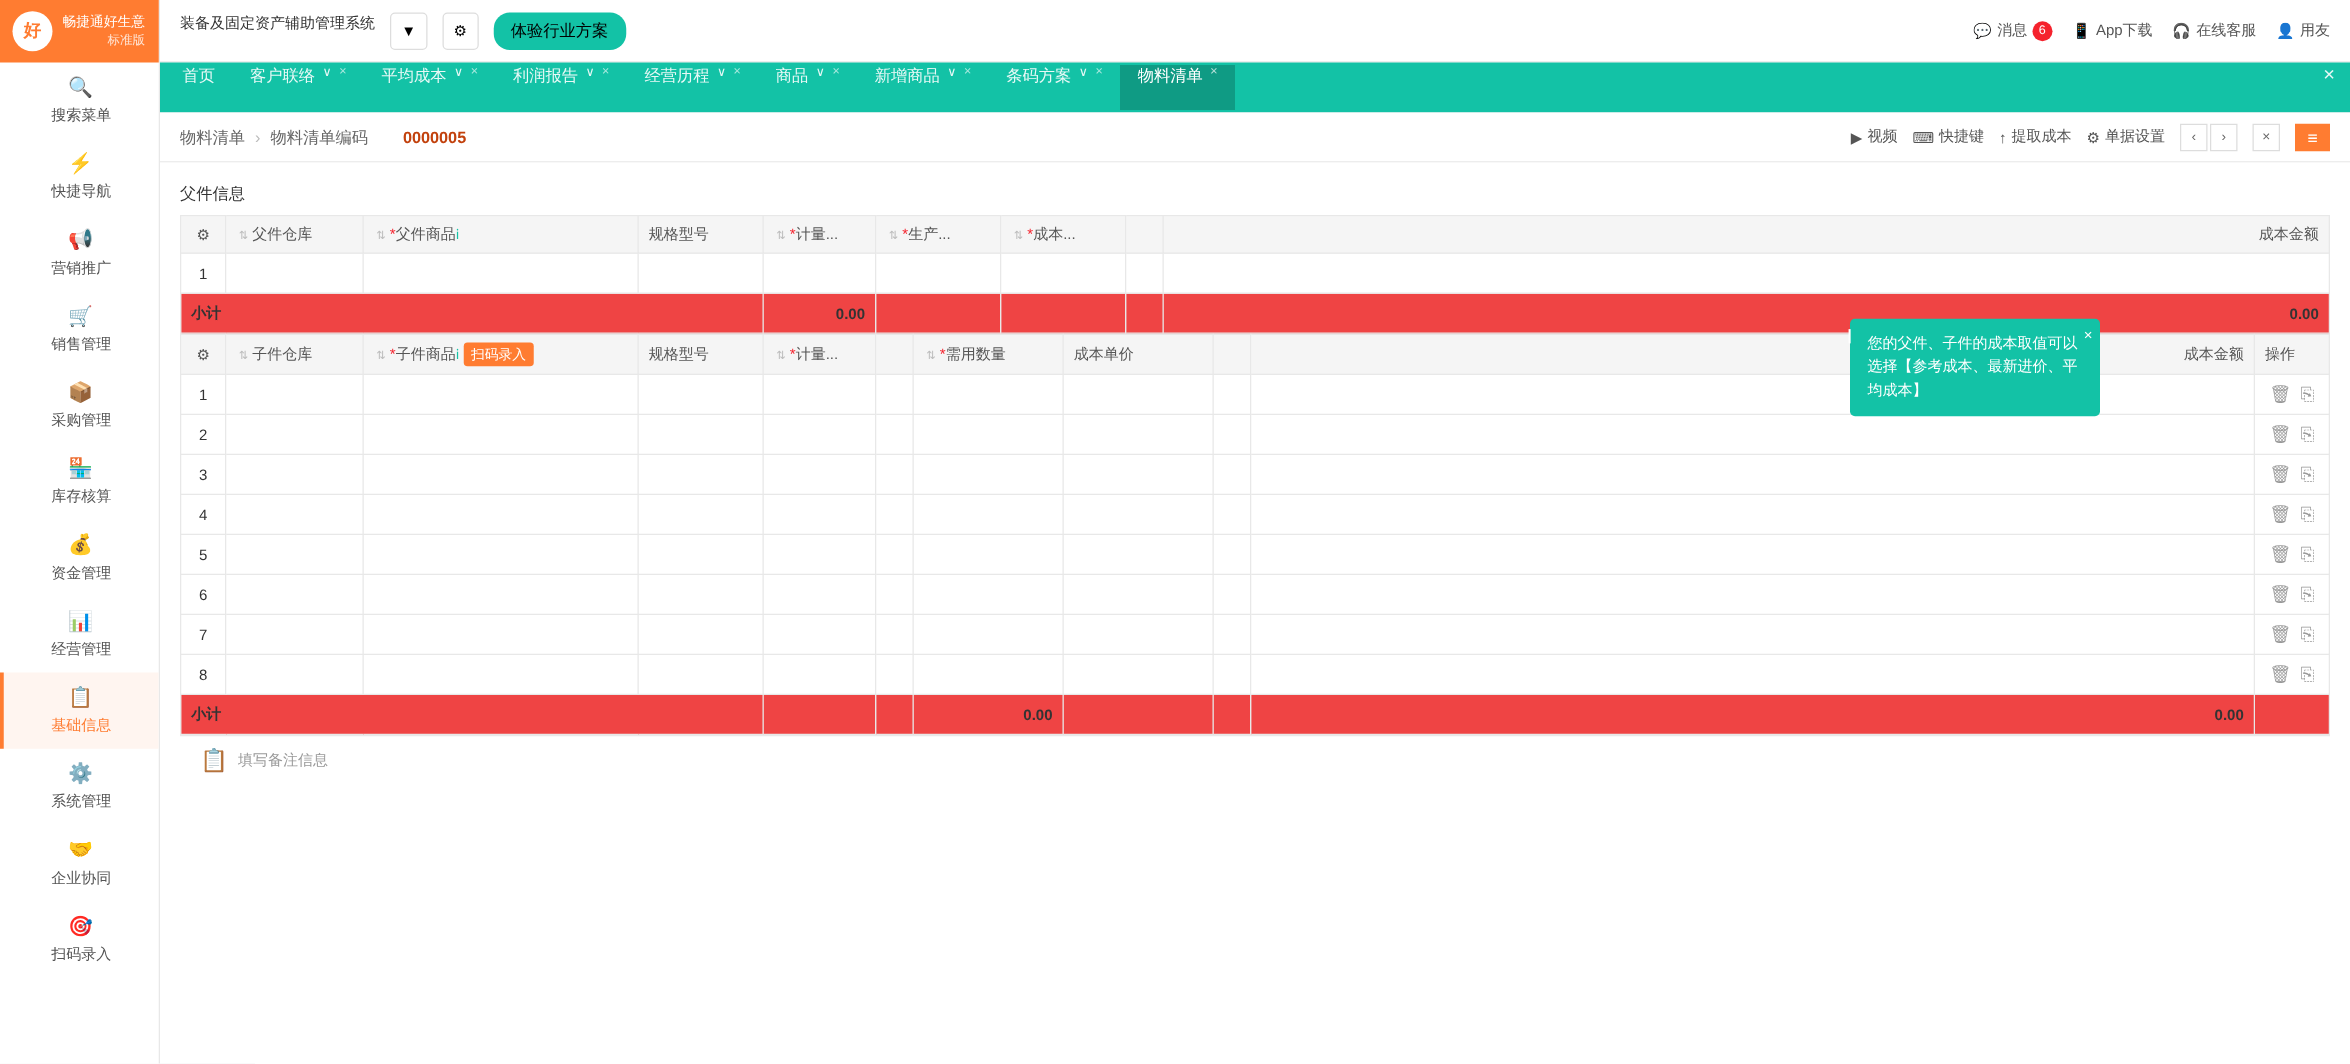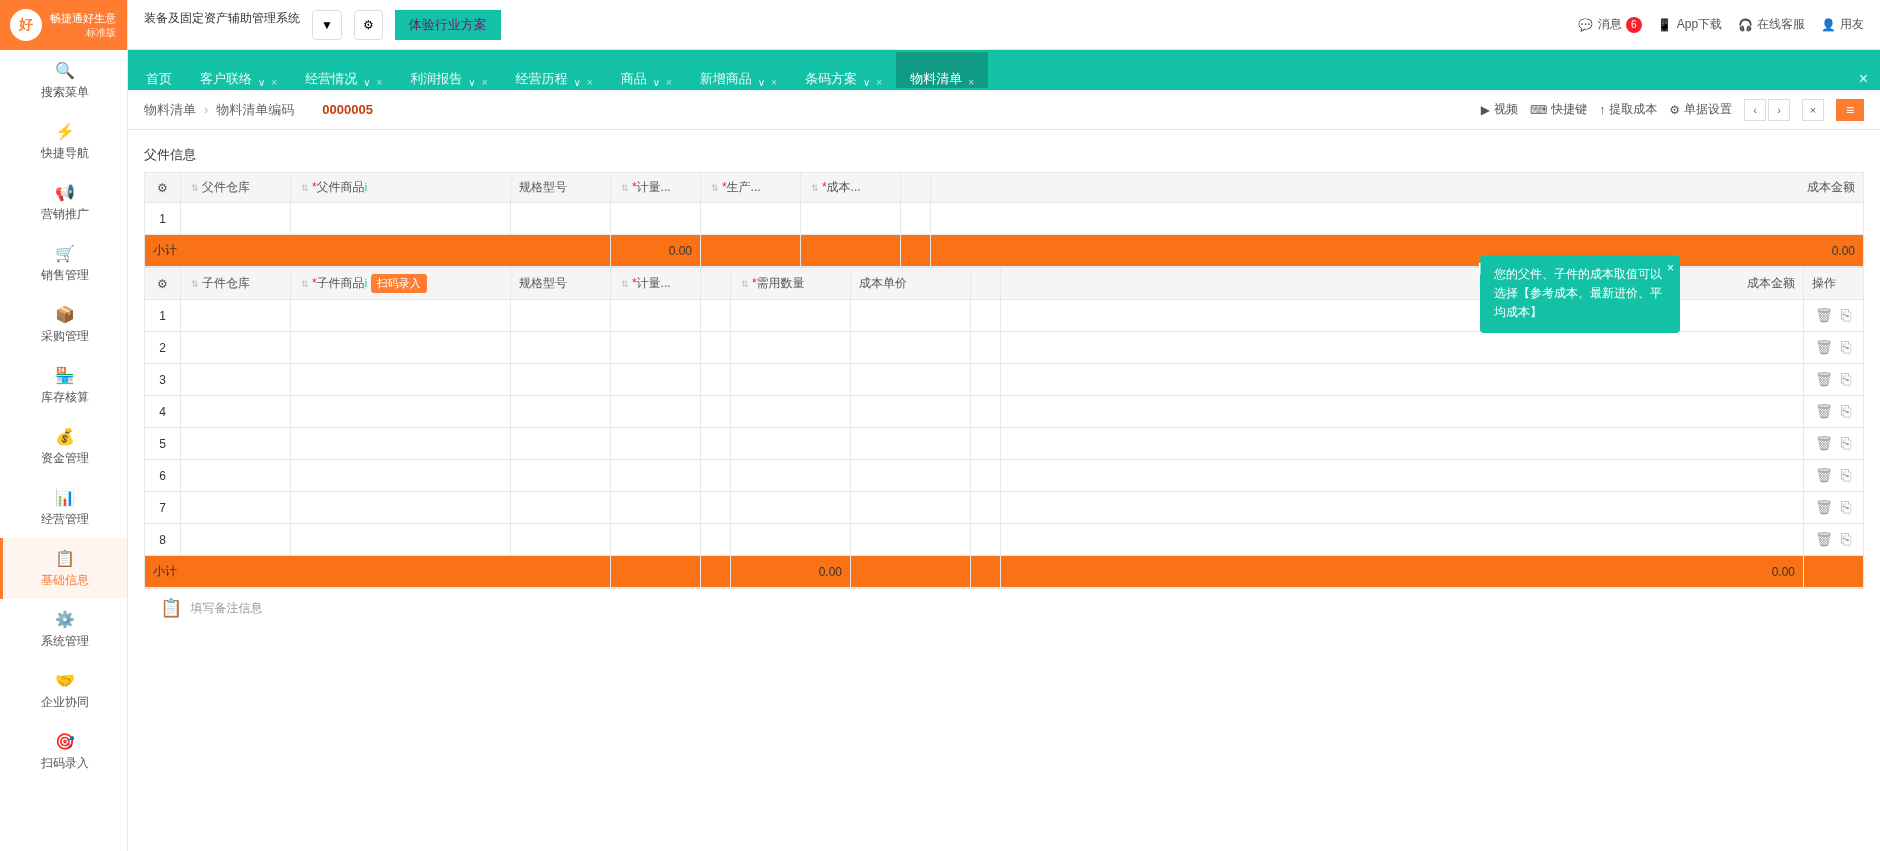--- a/index.html
+++ b/index.html
@@ -92,23 +92,23 @@
     .header-btn {
       background: none;
       border: 1px solid #ddd;
       border-radius: 4px;
       padding: 4px 8px;
       cursor: pointer;
       font-size: 12px;
     }
     .try-btn {
       background: #13c2a6;
-      color: #701a75;
+      color: #000000;
       border: none;
-      border-radius: 0;
+      border-radius: 13px;
       padding: 6px 14px;
       cursor: pointer;
       font-size: 13px;
     }
     .header-right {
       display: flex;
       align-items: center;
       gap: 16px;
       font-size: 12px;
       color: #555;
@@ -136,21 +136,21 @@
       background: #13c2a6;
       display: flex;
       align-items: center;
       height: 40px;
       padding: 0 4px;
       flex-shrink: 0;
       overflow: hidden;
     }
     .nav-tab {
       display: flex;
-      align-items: flex-end;
+      align-items: flex-start;
       padding: 0 14px;
       height: 36px;
       color: rgba(255,255,255,0.9);
       cursor: pointer;
       font-size: 13px;
       white-space: nowrap;
       gap: 4px;
     }
     .nav-tab.active {
       background: rgba(0,0,0,0.15);
@@ -268,22 +268,22 @@
       font-weight: normal;
       white-space: nowrap;
     }
     .data-table td {
       border: 1px solid #e8e8e8;
       padding: 4px 8px;
       height: 32px;
       color: #333;
     }
     .data-table tr.subtotal-row td {
-      background: #f97316;
-      font-weight: 400;
+      background: #ef4444;
+      font-weight: 700;
     }
     .required-mark { color: #f5222d; }
     .col-num { width: 36px; text-align: center; color: #999; }
     .col-settings { width: 36px; text-align: center; }
     .col-action { width: 60px; text-align: center; }
 
     
     .gear-icon-cell {
       display: flex;
       align-items: center;
@@ -466,21 +466,21 @@
   <div class="nav-tabs">
     <div class="nav-tab">
       <span>首页</span>
     </div>
     <div class="nav-tab">
       <span>客户联络</span>
       <span class="arrow">∨</span>
       <span class="close-x">×</span>
     </div>
     <div class="nav-tab">
-      <span>经营情况</span>
+      <span>平均成本</span>
       <span class="arrow">∨</span>
       <span class="close-x">×</span>
     </div>
     <div class="nav-tab">
       <span>利润报告</span>
       <span class="arrow">∨</span>
       <span class="close-x">×</span>
     </div>
     <div class="nav-tab">
       <span>经营历程</span>

